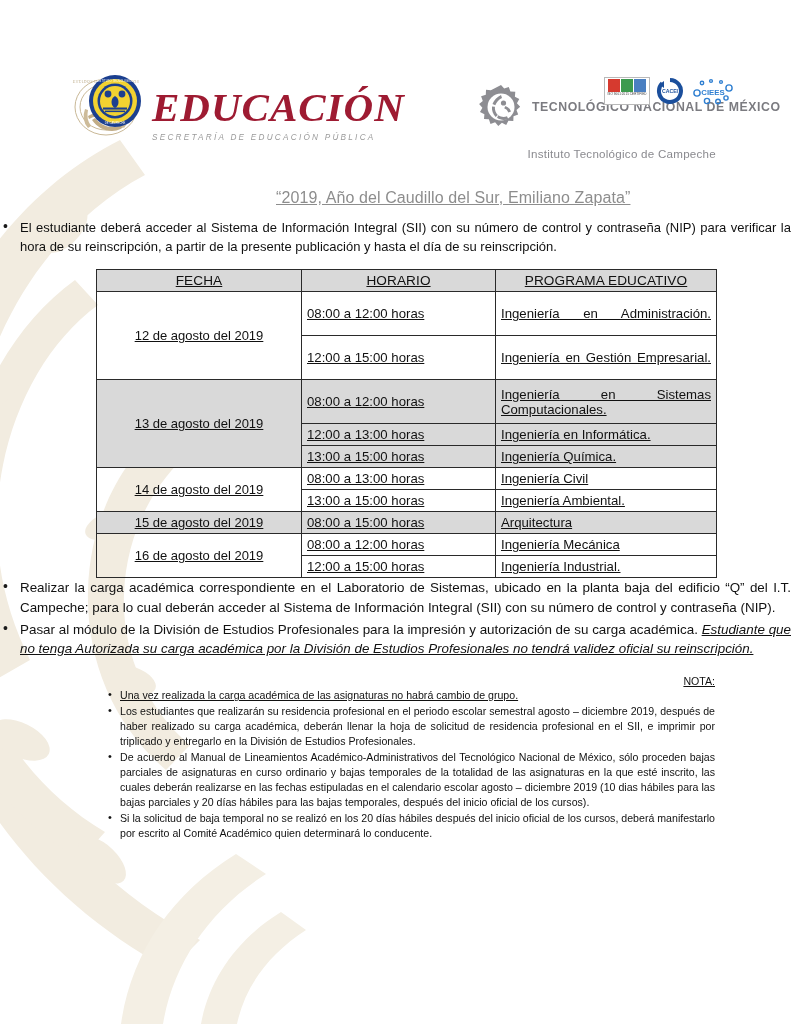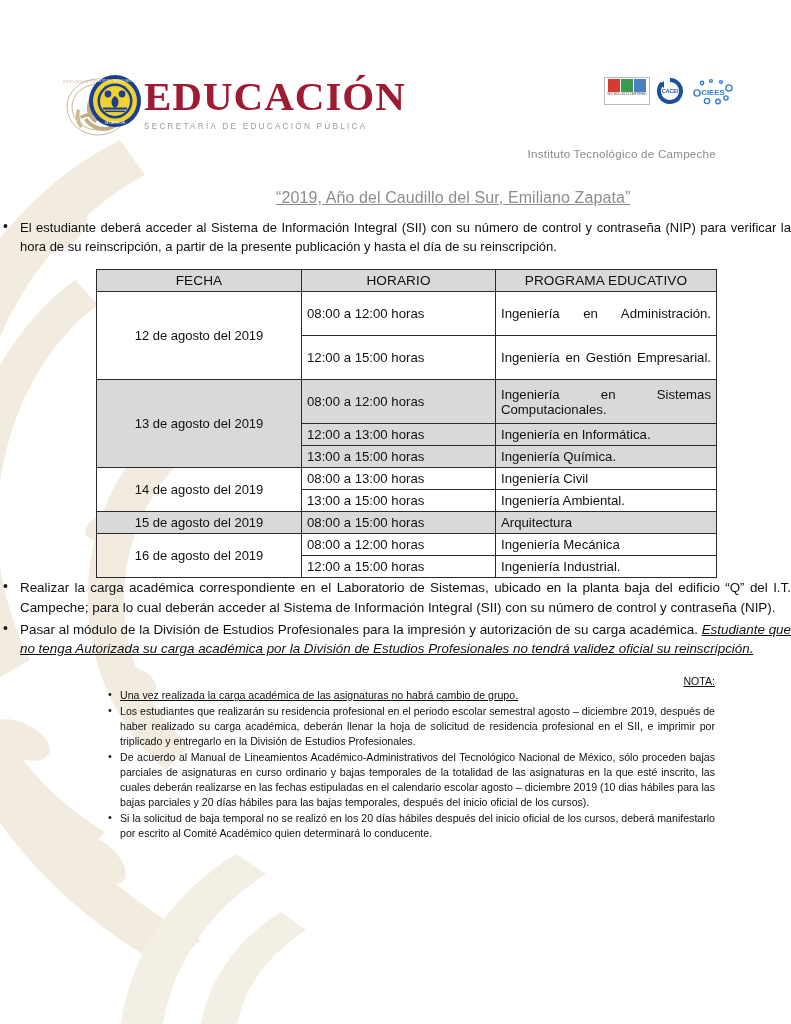--- a/index.html
+++ b/index.html
@@ -47,24 +47,25 @@
   .content-layer { position: relative; z-index: 2; }
 
   
   .header {
     position: relative;
     height: 172px;
   }
 
   .sep-logo {
     position: absolute;
-    left: 62px;
+    left: 70px;
     top: 76px;
     display: flex;
-    align-items: flex-start;
+    align-items: flex-end;
+    font-style: italic;
   }
   .sep-eagle { width: 72px; height: 66px; flex: none; }
   .sep-eagle svg { width: 100%; height: 100%; display: block; }
 
   .sep-words { margin-left: 10px; }
   .sep-title {
     font-family: "Liberation Serif", serif;
     font-size: 41px;
     letter-spacing: 1px;
     color: #9e1b32;
@@ -164,20 +165,21 @@
     border-collapse: collapse;
     table-layout: fixed;
     font-size: 13.2px;
     color: #111111;
   }
   table.schedule th,
   table.schedule td {
     border: 1px solid #2a2a2a;
     padding: 2px 5px;
     vertical-align: middle;
+    text-decoration: underline;
   }
   table.schedule th {
     background: #d9d9d9;
     font-weight: 400;
     text-align: center;
     font-size: 13.6px;
     padding: 3px 4px;
     letter-spacing: 0.1px;
   }
   td.date-cell {
@@ -369,20 +371,38 @@
               <text x="36" y="7" text-anchor="middle">ESTADOS UNIDOS MEXICANOS</text>
             </g>
           </svg>
         </div>
         <div class="sep-words">
           <div class="sep-title">EDUCACIÓN</div>
           <div class="sep-sub">SECRETARÍA DE EDUCACIÓN PÚBLICA</div>
         </div>
       </div>
 
+      <div class="tecnm-logo">
+        <div class="tecnm-gear">
+          <svg viewBox="0 0 46 46" xmlns="http://www.w3.org/2000/svg">
+            <g fill="#8d8d92">
+              <path d="M23 1 l3.2 3.6 4.6-1.7 1.6 4.7 4.9 .2 -.4 4.9 4.4 2.2 -2.4 4.3 3.3 3.6 -3.7 3.2 1.7 4.6 -4.7 1.6 -.2 4.9 -4.9-.4 -2.2 4.4 -4.3-2.4 -3.6 3.3 -3.2-3.7 -4.6 1.7 -1.6-4.7 -4.9-.2 .4-4.9 -4.4-2.2 2.4-4.3 -3.3-3.6 3.7-3.2 -1.7-4.6 4.7-1.6 .2-4.9 4.9 .4 z"></path>
+            </g>
+            <circle cx="23" cy="23" r="13.5" fill="#ffffff"></circle>
+            <g fill="#8d8d92">
+              <path d="M23 11 c-4 2-7 5-8.5 9 l2.8 1.2 c1.3-3.2 3.6-5.7 6.7-7.2 z"></path>
+              <path d="M14 22.5 c-.4 4 1 7.8 3.7 10.6 l2.1-2.1 c-2.1-2.2-3.2-5.2-2.9-8.3 z"></path>
+              <path d="M19 33.8 c3.3 2.3 7.5 2.8 11.2 1.3 l-1.2-2.8 c-2.9 1.1-6.1 .8-8.6-1 z"></path>
+              <circle cx="25.5" cy="19" r="2.6"></circle>
+              <path d="M27.5 22 q4 1.5 5.5 5.5 l-2.6 1 q-1.3-3.1-4.2-4.2 z"></path>
+            </g>
+          </svg>
+        </div>
+        <div class="tecnm-words">TECNOLÓGICO NACIONAL DE MÉXICO</div>
+      </div>
 
       <div class="instituto">Instituto Tecnológico de Campeche</div>
     </div>
 
     <div class="lema">“2019, Año del Caudillo del Sur, Emiliano Zapata”</div>
 
     <div class="body-wrap">
 
       <ul class="bullets intro">
         <li>El estudiante deberá acceder al Sistema de Información Integral (SII) con su número de control y contraseña (NIP) para verificar la hora de su reinscripción, a partir de la presente publicación y hasta el día de su reinscripción.</li>

